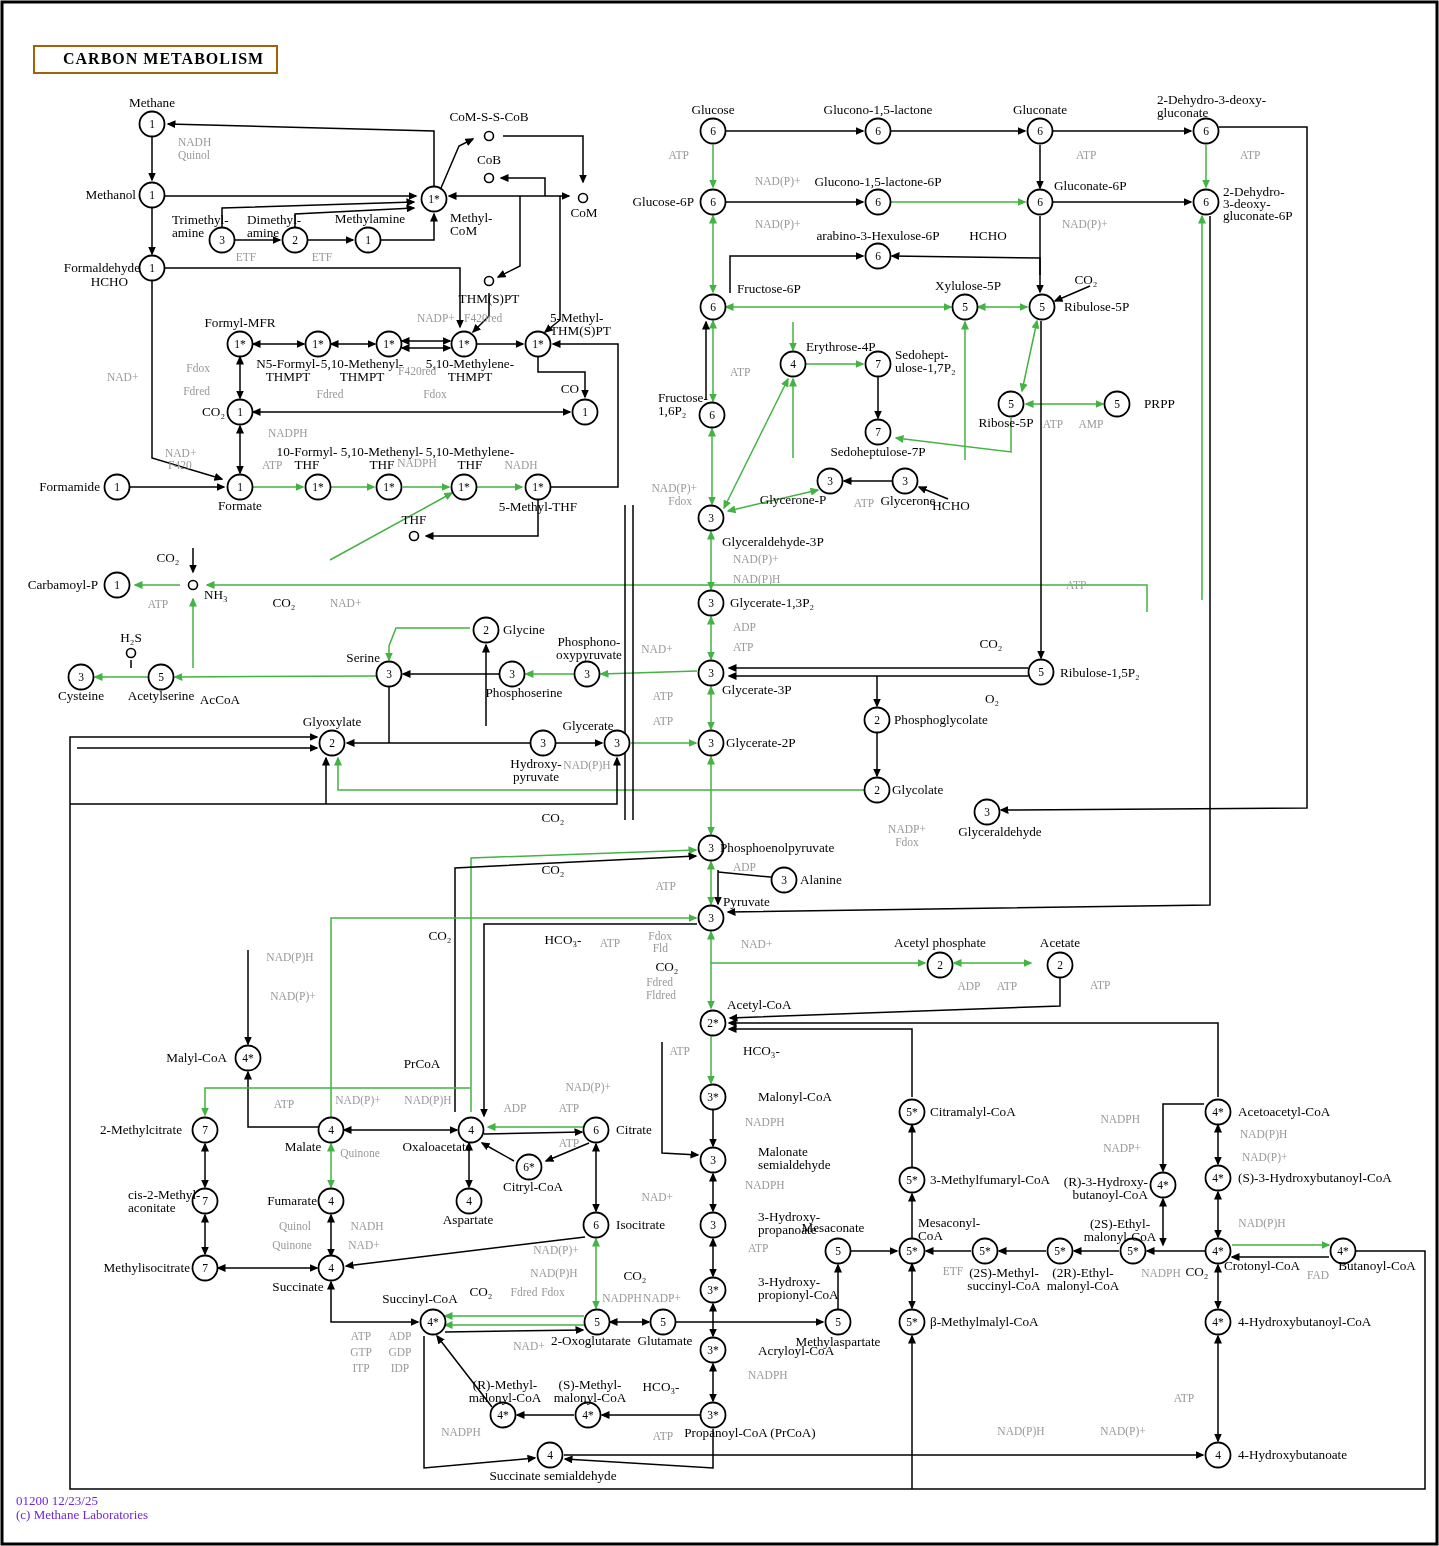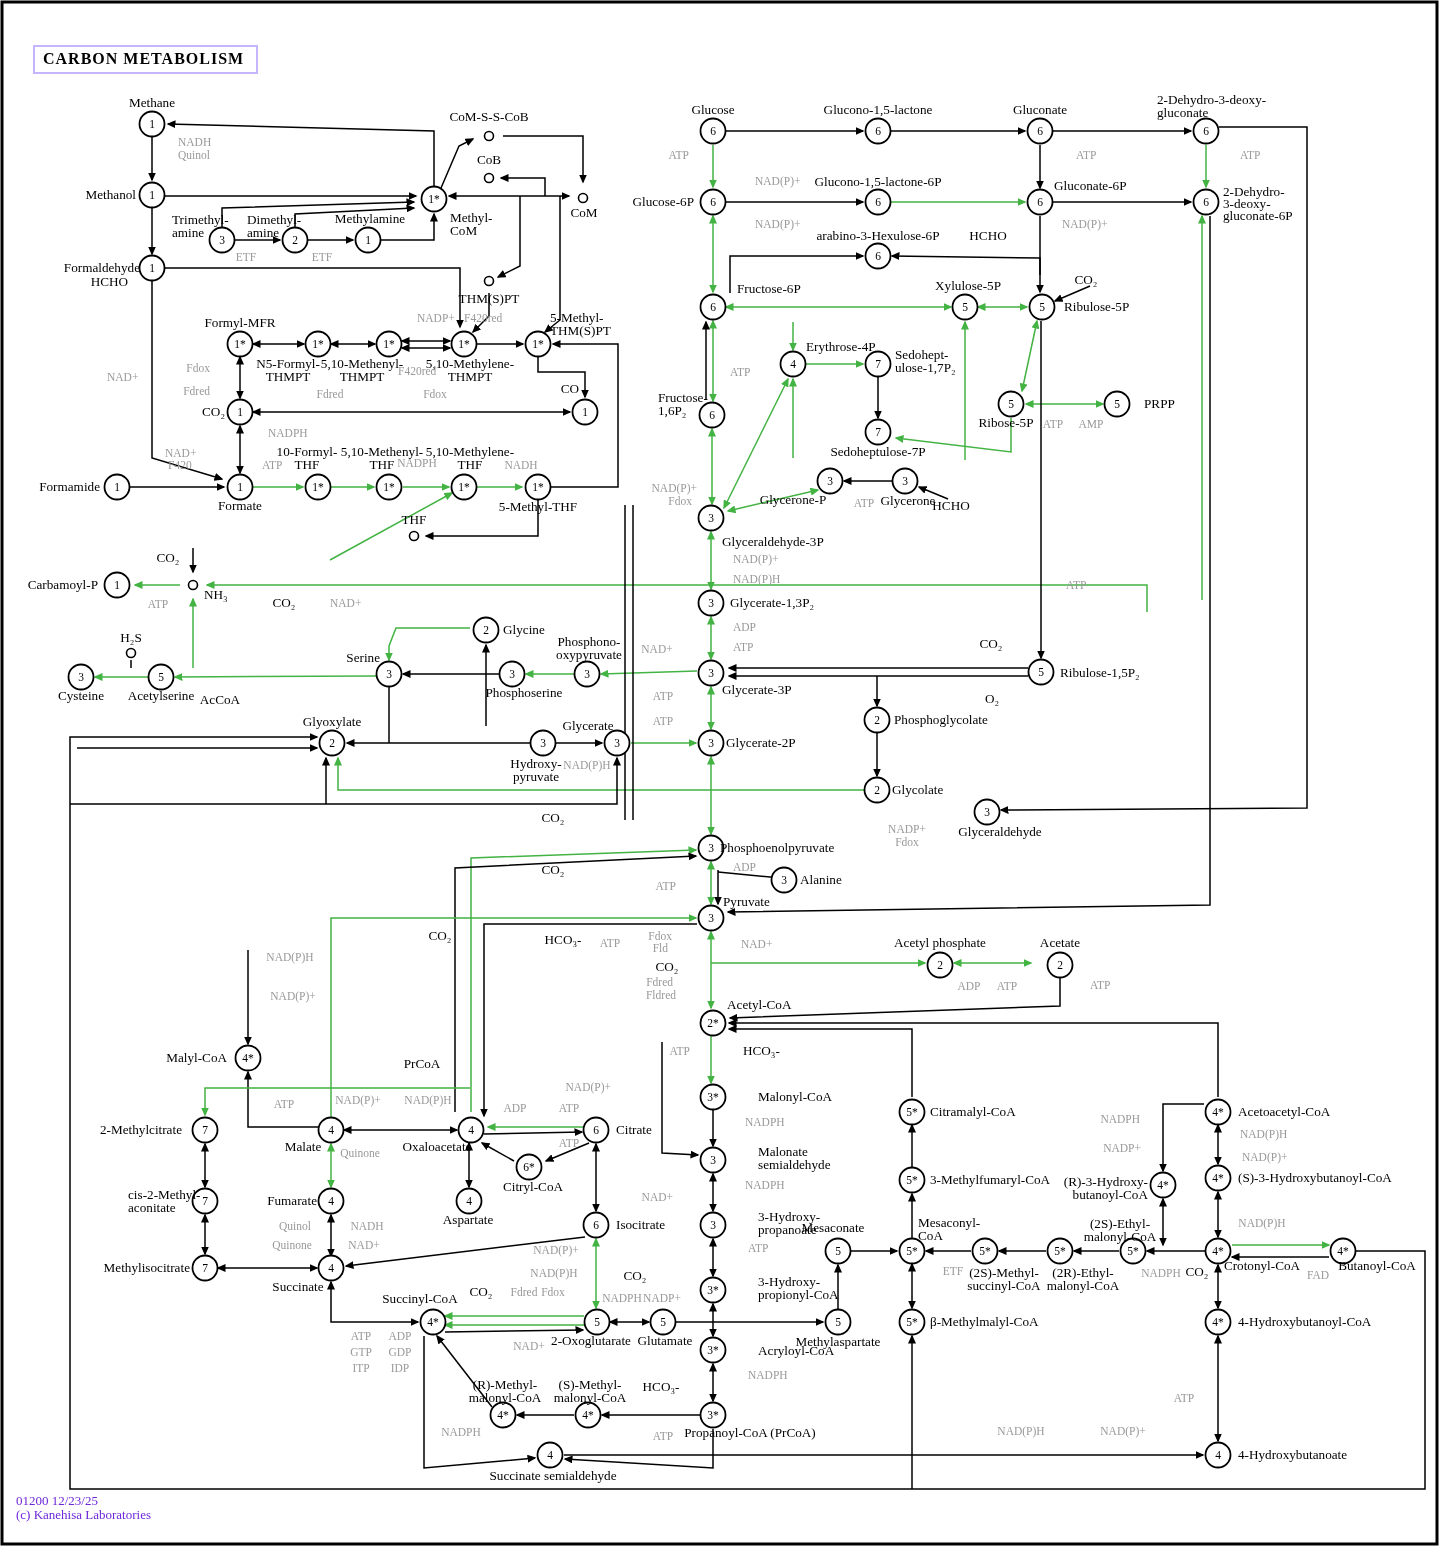--- a/index.html
+++ b/index.html
@@ -1,20 +1,20 @@
 <!DOCTYPE html>
 <html><head>
 <meta charset="utf-8">
 <style>
   html,body{margin:0;padding:0;background:#fff;}
   #stage{position:relative;width:1439px;height:1546px;background:#fff;
          font-family:"Liberation Serif", serif;}
   #canvas{position:absolute;left:0;top:0;}
-  #title-box{position:absolute;left:33px;top:45px;border:2px solid #c4b5fd;
-             padding:3px 12px 4px 8px;font-size:16px;letter-spacing:1px;
+  #title-box{position:absolute;left:33px;top:45px;border:2px solid #a16207;
+             padding:3px 12px 4px 28px;font-size:16px;letter-spacing:1px;
              font-weight:bold;color:#000;background:#fff;}
   #footer{position:absolute;left:16px;top:1494px;font-size:13px;color:#6d28d9;line-height:14px;}
   .node-circle{cursor:pointer;}
 </style>
 </head>
 <body>
 
 <div id="stage">
   <svg id="canvas" width="1439" height="1546" viewBox="0 0 1439 1546">
     <defs>
@@ -881,15 +881,15 @@
         <text x="1021" y="1435" text-anchor="middle" font-size="11.5" fill="#999999" font-family="&quot;Liberation Serif&quot;, serif">NAD(P)H</text>
         <text x="1123" y="1435" text-anchor="middle" font-size="11.5" fill="#999999" font-family="&quot;Liberation Serif&quot;, serif">NAD(P)+</text>
         <text x="1184" y="1402" text-anchor="middle" font-size="11.5" fill="#999999" font-family="&quot;Liberation Serif&quot;, serif">ATP</text>
       </g>
   </svg>
 
   <div id="title-box">CARBON  METABOLISM</div>
 
   <div id="footer">
     <div>01200 12/23/25</div>
-    <div>(c) Kanehisa Laboratories</div>
+    <div>(c) Methane Laboratories</div>
   </div>
 </div>
 
 </body></html>

